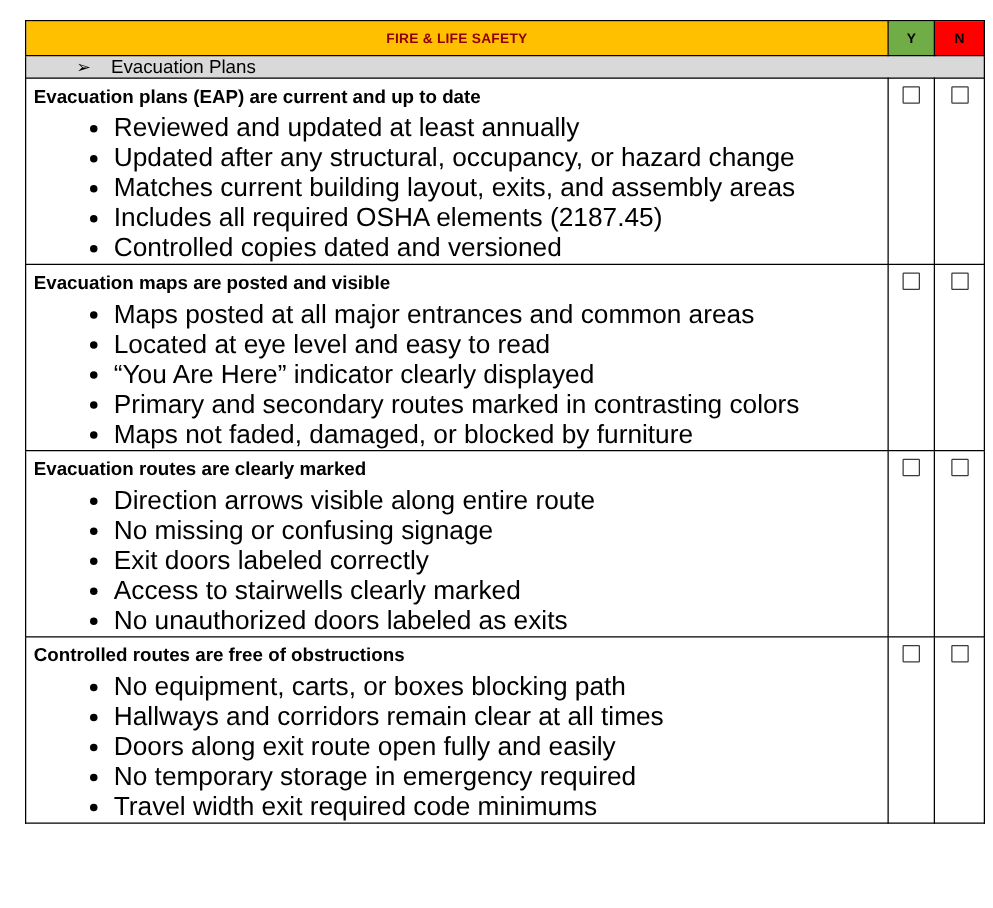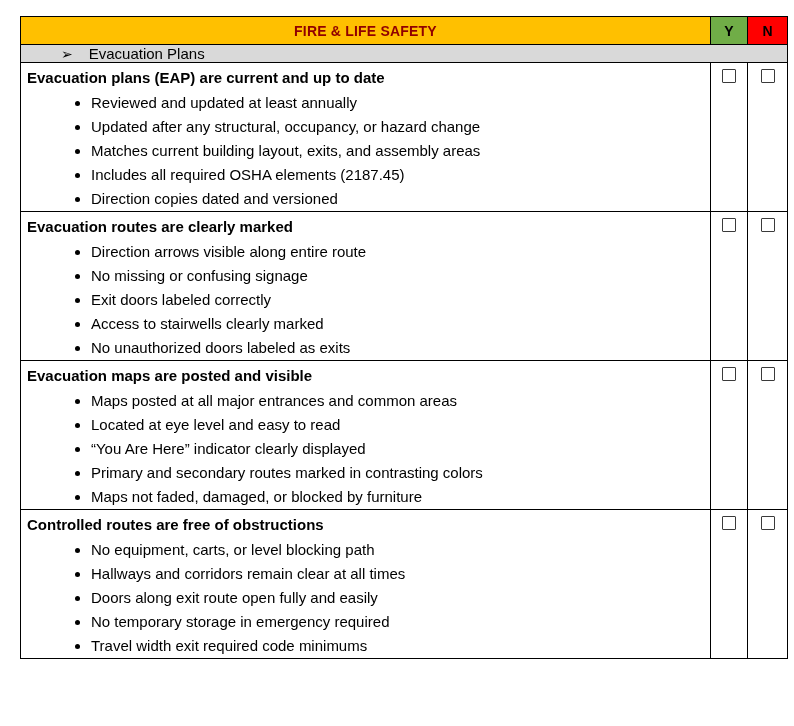--- a/index.html
+++ b/index.html
@@ -25,21 +25,21 @@
   table.checklist td {
     border: 1px solid #000000;
     box-sizing: border-box;
   }
   .col-content { width: 690px; }
   .col-y { width: 37px; }
   .col-n { width: 40px; }
 
   .header-row th {
     height: 28px;
-    font-size: 14px;
+    font-size: 11px;
     font-weight: bold;
     text-align: center;
     vertical-align: middle;
     padding: 0;
   }
   .title-cell {
     background: var(--header-bg, #FFC000);
     color: var(--header-text, #900000);
     letter-spacing: 0.2px;
   }
@@ -75,21 +75,21 @@
   .item-title {
     font-weight: bold;
     font-size: 15px;
     line-height: 22px;
   }
   .content-cell ul {
     margin: 2px 0 0 0;
     padding-left: 64px;
   }
   .content-cell li {
-    font-size: 15px;
+    font-size: 21px;
     line-height: 24px;
   }
   .chk-cell {
     text-align: center;
     padding-top: 6px;
   }
   .checkbox {
     display: inline-block;
     width: 12px;
     height: 12px;
@@ -122,21 +122,35 @@
     </thead>
     <tbody id="sections">
         <tr class="section-row">
           <td class="content-cell">
             <div class="item-title">Evacuation plans (EAP) are current and up to date</div>
             <ul>
               <li>Reviewed and updated at least annually</li>
               <li>Updated after any structural, occupancy, or hazard change</li>
               <li>Matches current building layout, exits, and assembly areas</li>
               <li>Includes all required OSHA elements (2187.45)</li>
-              <li>Direction copies dated and versioned</li>
+              <li>Controlled copies dated and versioned</li>
+            </ul>
+          </td>
+          <td class="chk-cell"><span class="checkbox"></span></td>
+          <td class="chk-cell"><span class="checkbox"></span></td>
+        </tr>
+        <tr class="section-row">
+          <td class="content-cell">
+            <div class="item-title">Evacuation maps are posted and visible</div>
+            <ul>
+              <li>Maps posted at all major entrances and common areas</li>
+              <li>Located at eye level and easy to read</li>
+              <li>“You Are Here” indicator clearly displayed</li>
+              <li>Primary and secondary routes marked in contrasting colors</li>
+              <li>Maps not faded, damaged, or blocked by furniture</li>
             </ul>
           </td>
           <td class="chk-cell"><span class="checkbox"></span></td>
           <td class="chk-cell"><span class="checkbox"></span></td>
         </tr>
         <tr class="section-row">
           <td class="content-cell">
             <div class="item-title">Evacuation routes are clearly marked</div>
             <ul>
               <li>Direction arrows visible along entire route</li>
@@ -144,37 +158,23 @@
               <li>Exit doors labeled correctly</li>
               <li>Access to stairwells clearly marked</li>
               <li>No unauthorized doors labeled as exits</li>
             </ul>
           </td>
           <td class="chk-cell"><span class="checkbox"></span></td>
           <td class="chk-cell"><span class="checkbox"></span></td>
         </tr>
         <tr class="section-row">
           <td class="content-cell">
-            <div class="item-title">Evacuation maps are posted and visible</div>
-            <ul>
-              <li>Maps posted at all major entrances and common areas</li>
-              <li>Located at eye level and easy to read</li>
-              <li>“You Are Here” indicator clearly displayed</li>
-              <li>Primary and secondary routes marked in contrasting colors</li>
-              <li>Maps not faded, damaged, or blocked by furniture</li>
-            </ul>
-          </td>
-          <td class="chk-cell"><span class="checkbox"></span></td>
-          <td class="chk-cell"><span class="checkbox"></span></td>
-        </tr>
-        <tr class="section-row">
-          <td class="content-cell">
             <div class="item-title">Controlled routes are free of obstructions</div>
             <ul>
-              <li>No equipment, carts, or level blocking path</li>
+              <li>No equipment, carts, or boxes blocking path</li>
               <li>Hallways and corridors remain clear at all times</li>
               <li>Doors along exit route open fully and easily</li>
               <li>No temporary storage in emergency required</li>
               <li>Travel width exit required code minimums</li>
             </ul>
           </td>
           <td class="chk-cell"><span class="checkbox"></span></td>
           <td class="chk-cell"><span class="checkbox"></span></td>
         </tr>
       </tbody>

